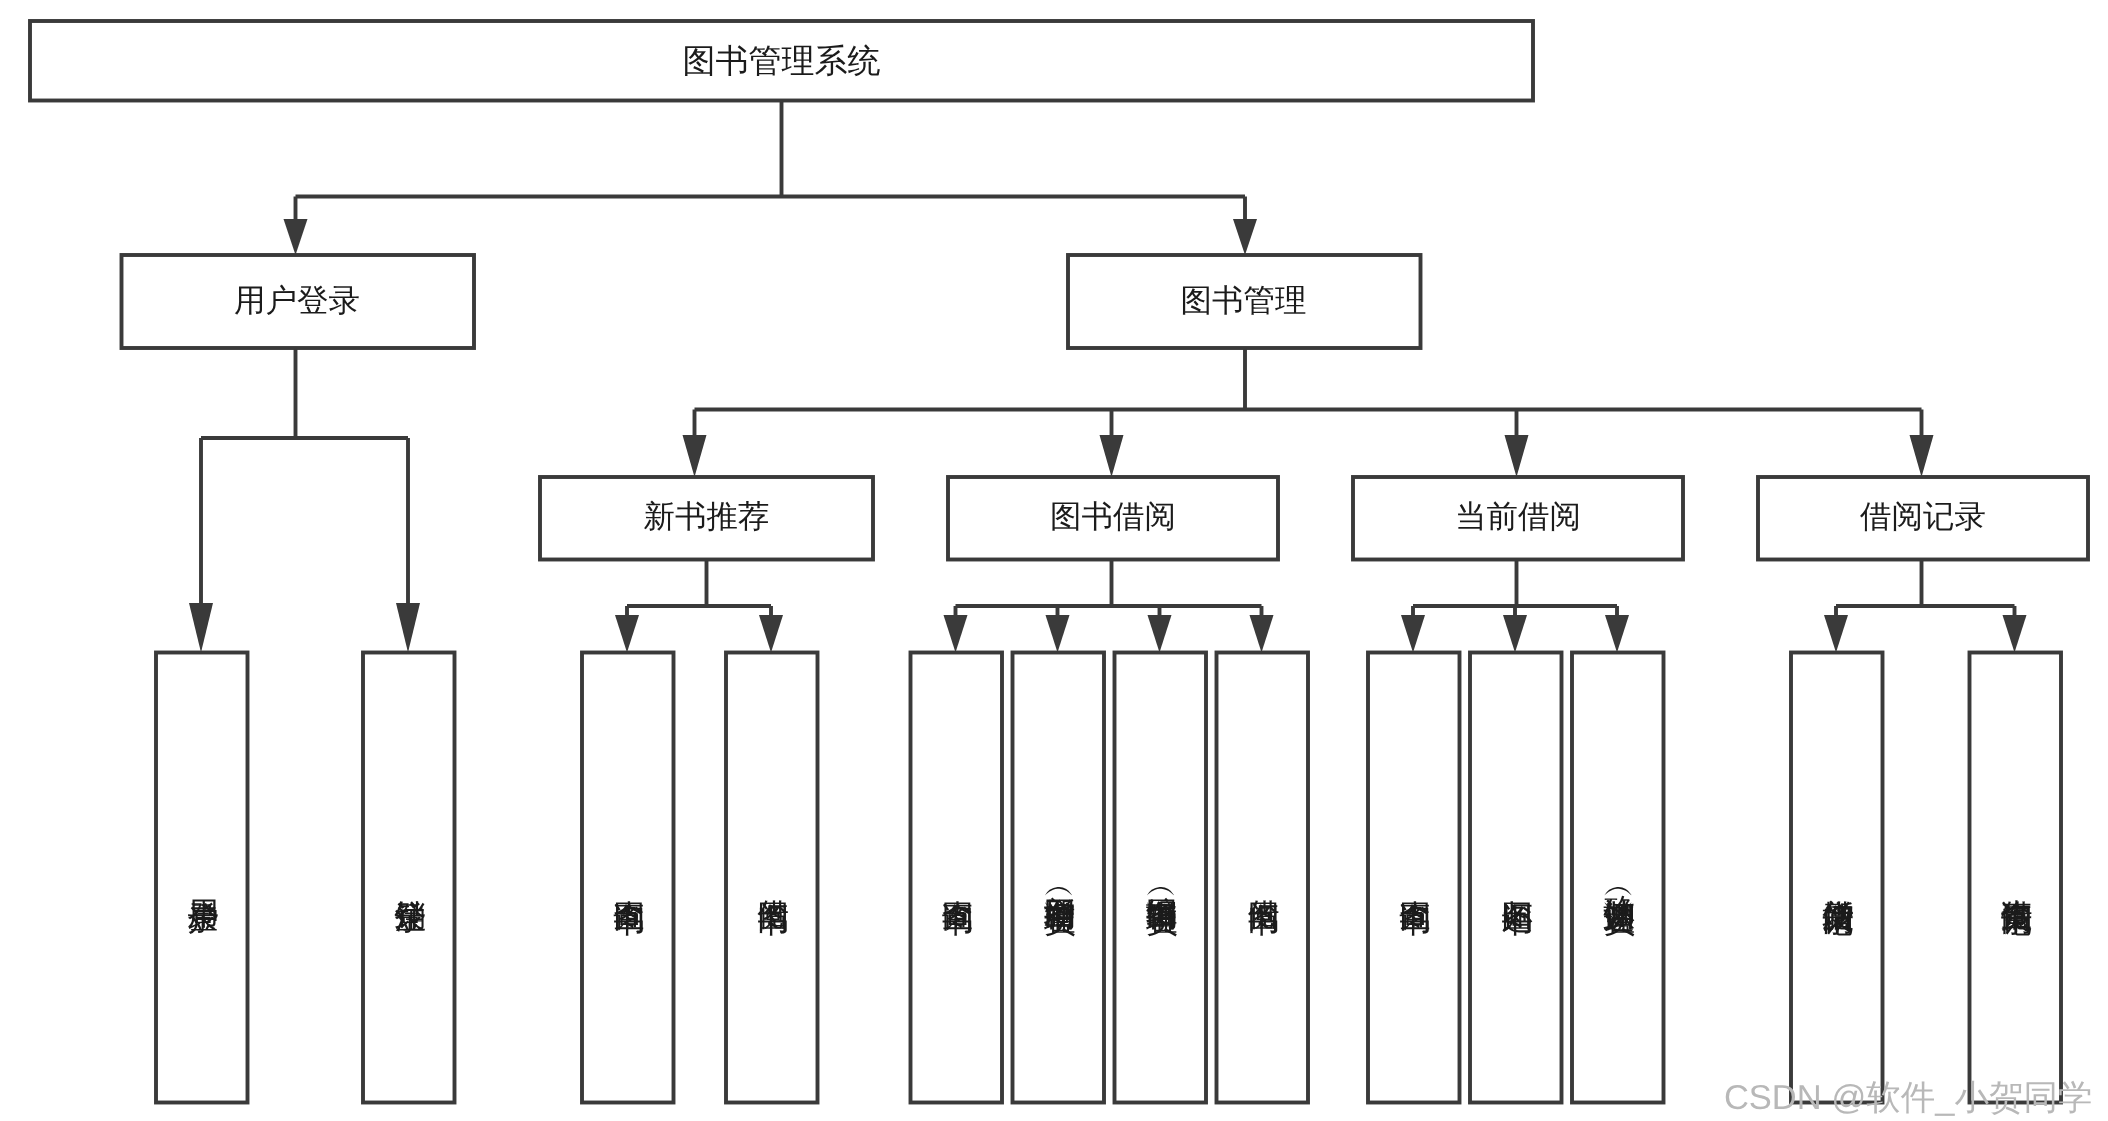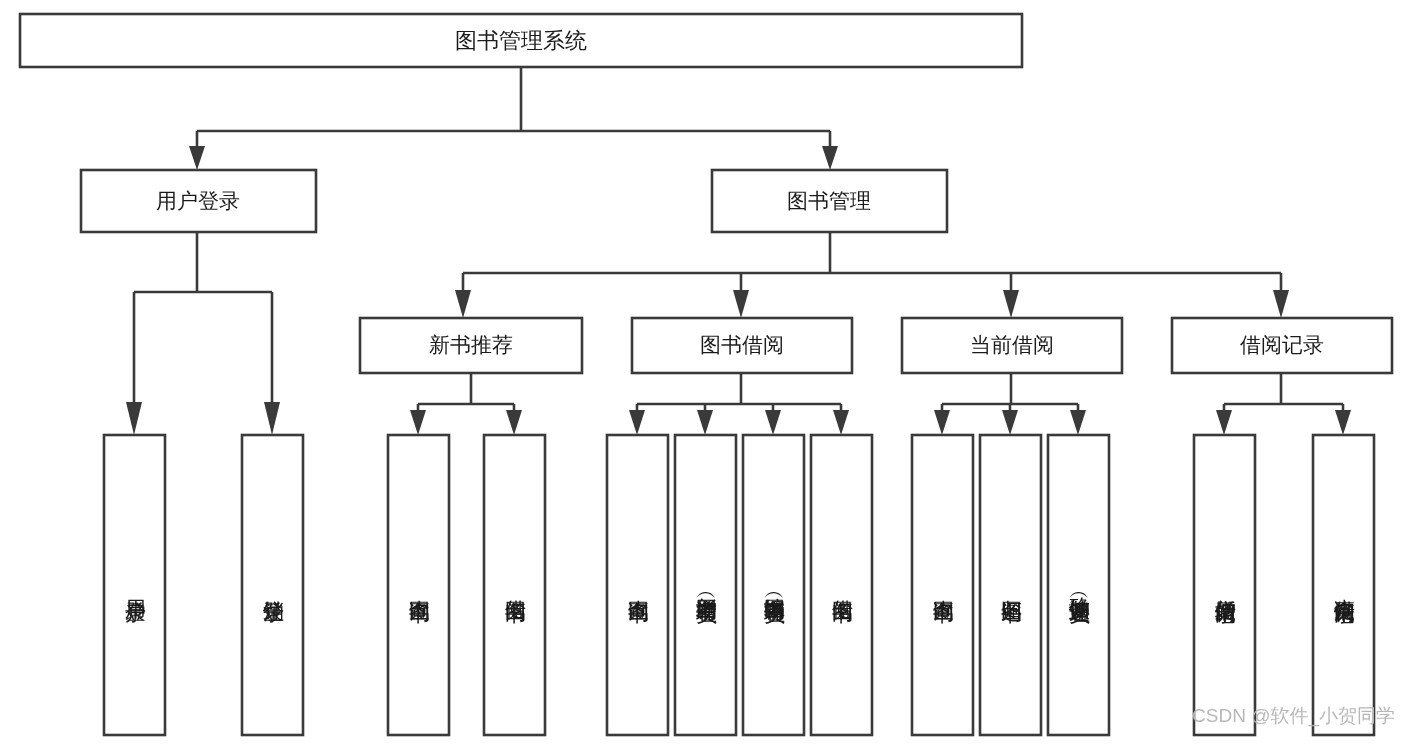--- a/index.html
+++ b/index.html
@@ -62,23 +62,23 @@
     fill: #1b1b1b;
     text-anchor: middle;
     dominant-baseline: middle;
     writing-mode: vertical-rl;
     text-orientation: upright;
     letter-spacing: 1px;
   }
   .watermark {
     position: absolute;
     right: 10px;
-    bottom: 18px;
-    font-family: "Liberation Sans", "DejaVu Sans", sans-serif;
-    font-size: 19px;
+    bottom: 0;
+    font-family: "Liberation Sans", "DejaVu Sans", sans-serif;
+    font-size: 23px;
     color: #b8b8b8;
     white-space: nowrap;
     user-select: none;
   }
 </style>
 </head>
 <body>
 
 <div id="diagram-root">
 

